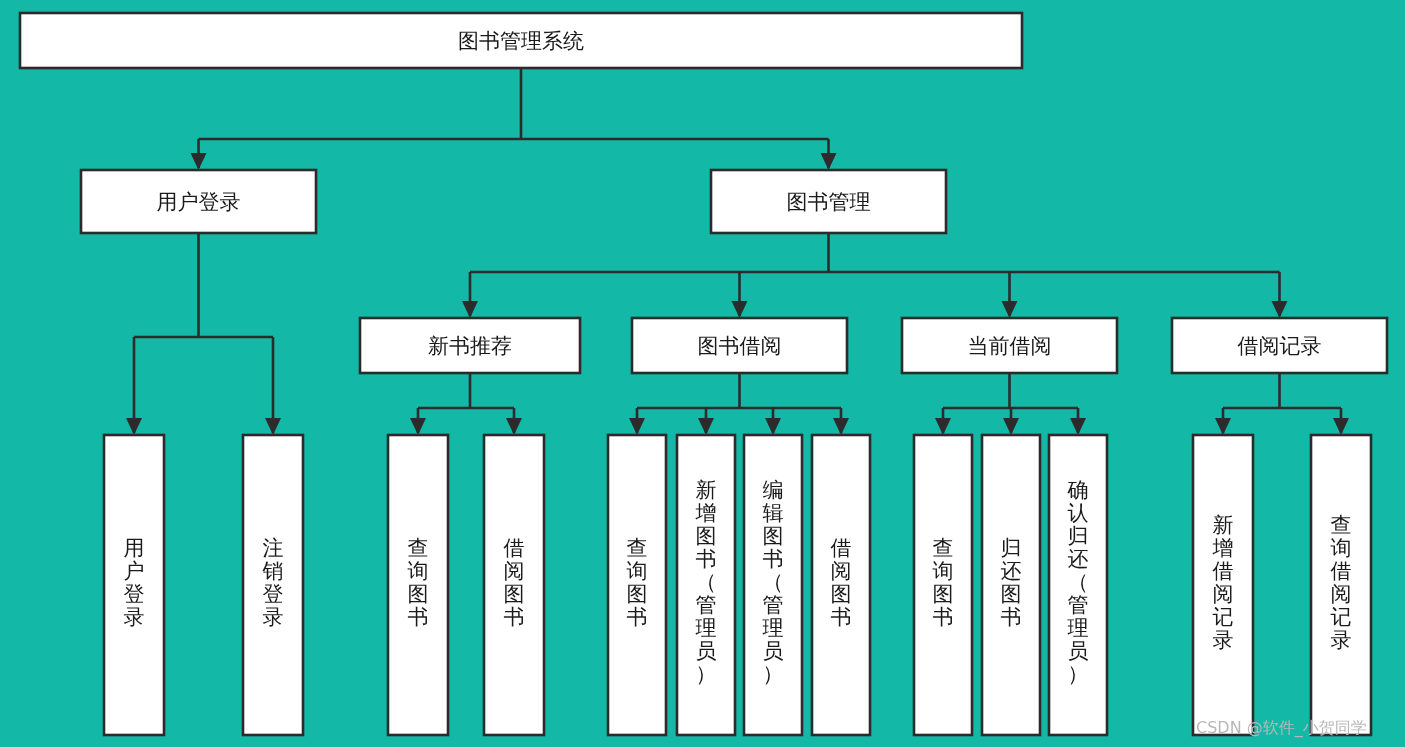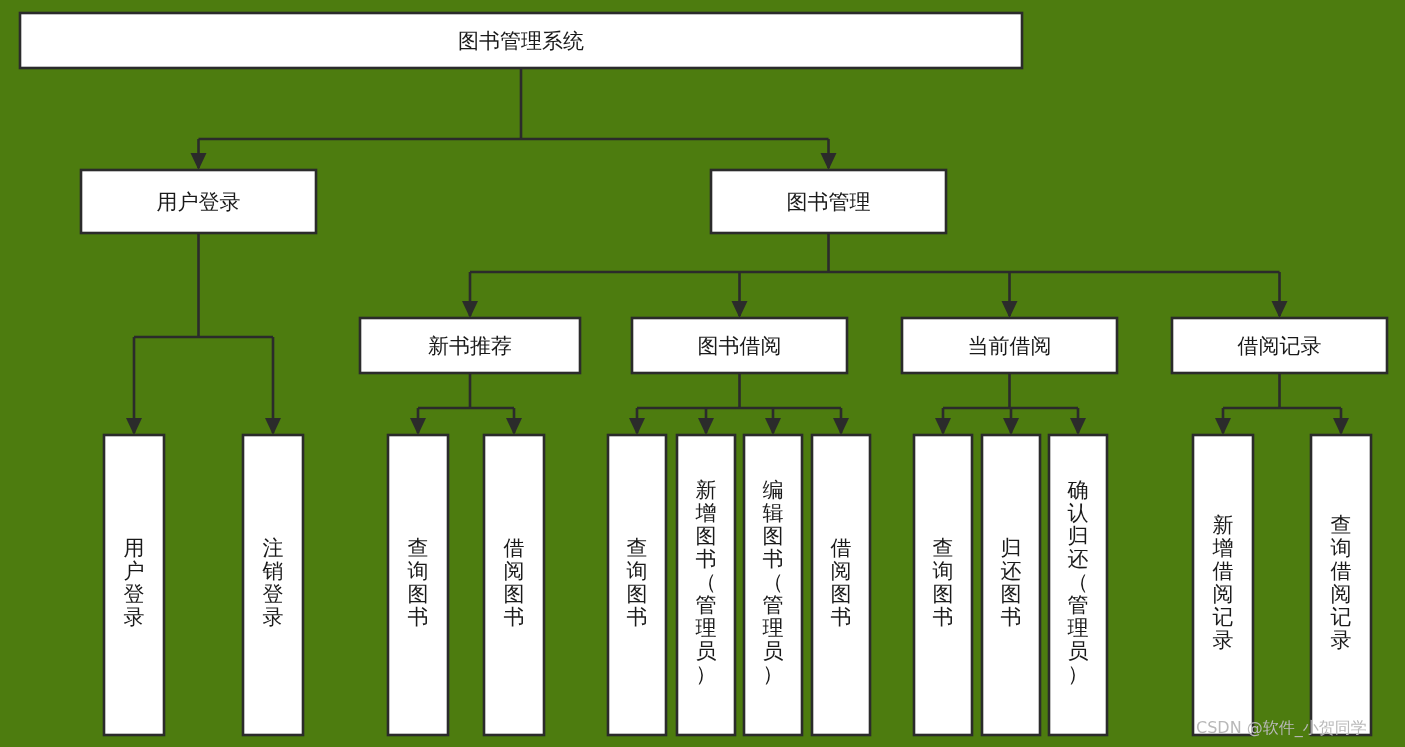--- a/index.html
+++ b/index.html
@@ -7,21 +7,21 @@
     padding: 0;
     background: #ffffff;
   }
   body {
     font-family: "DejaVu Sans", "Liberation Sans", sans-serif;
   }
   #diagram-root {
     position: relative;
     width: 1405px;
     height: 747px;
-    background: #4d7c0f;
+    background: #14b8a6;
     overflow: hidden;
   }
   svg#flow-svg {
     position: absolute;
     top: 0;
     left: 0;
     width: 1405px;
     height: 747px;
     display: block;
   }

